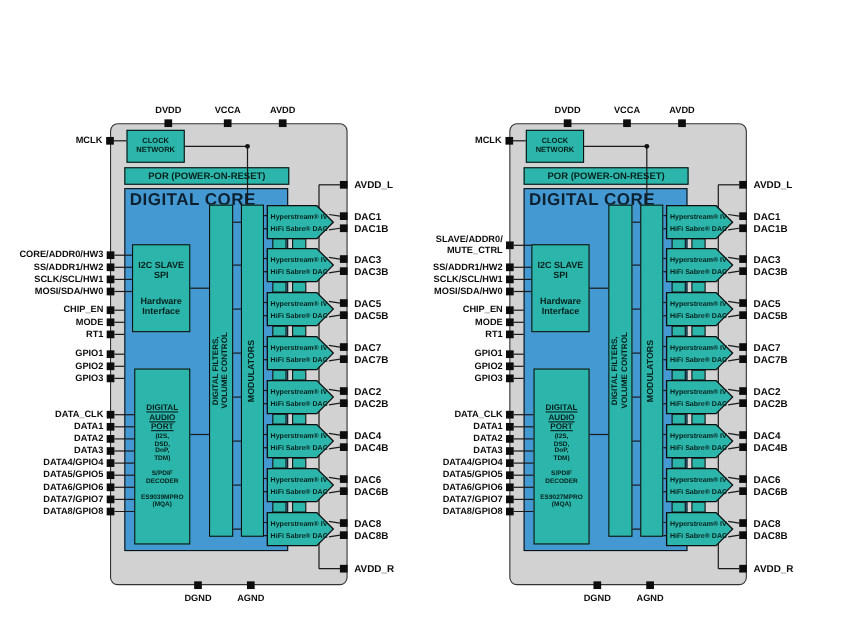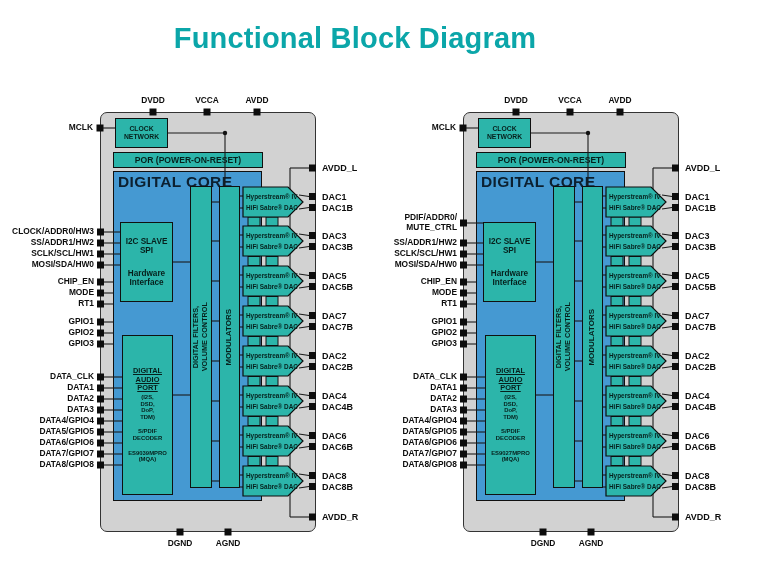--- a/index.html
+++ b/index.html
@@ -34,21 +34,20 @@
   .w{stroke:#1a1a1a;stroke-width:1.1;}
   .pin{fill:#0d0d0d;}
   .tab{fill:var(--teal,#2cb5aa);stroke:#101010;stroke-width:1;}
   .arrow{fill:var(--teal,#2cb5aa);stroke:#0d0d0d;stroke-width:1.2;}
   text.atext{font:700 6.4px "Liberation Sans",sans-serif;fill:#06201c;}
 </style>
 </head>
 <body>
 
 <div class="page">
-  <div class="title">Functional Block Diagram</div>
   <div class="diagram" id="diag0">
       <div class="box graybox" style="left: 100px; top: 17px; width: 216px; height: 420px;"></div>
       <div class="box core" style="left: 113px; top: 76px; width: 149px; height: 330px;"></div>
       <div class="corelabel" style="left: 118px; top: 78px;">DIGITAL CORE</div>
       <div class="box por" style="left: 113px; top: 57px; width: 150px; height: 16px;">POR (POWER-ON-RESET)</div>
       <div class="box clk" style="left: 115px; top: 23px; width: 53px; height: 30px;">CLOCK
 NETWORK</div>
       <div class="box" style="left: 190px; top: 91px; width: 22px; height: 302px;"><div class="vtext">DIGITAL FILTERS,
 VOLUME CONTROL</div></div>
       <div class="box" style="left: 219px; top: 91px; width: 21px; height: 302px;"><div class="vtext mtext">MODULATORS</div></div>
@@ -213,21 +212,21 @@
         <rect x="309" y="348" width="7" height="7" class="pin"></rect>
         <rect x="309" y="377" width="7" height="7" class="pin"></rect>
         <rect x="309" y="388" width="7" height="7" class="pin"></rect>
       </svg>
       <div class="lbl c" style="left: 131px; top: 1px; width: 44px;">DVDD</div>
       <div class="lbl c" style="left: 185px; top: 1px; width: 44px;">VCCA</div>
       <div class="lbl c" style="left: 235px; top: 1px; width: 44px;">AVDD</div>
       <div class="lbl r" style="left: 57px; top: 28px; width: 36px;">MCLK</div>
       <div class="lbl c" style="left: 158px; top: 444px; width: 44px;">DGND</div>
       <div class="lbl c" style="left: 206px; top: 444px; width: 44px;">AGND</div>
-      <div class="lbl r" style="left: 0px; width: 94px; top: 132px;">CLOCK/ADDR0/HW3</div>
+      <div class="lbl r" style="left: 0px; width: 94px; top: 132px;">CORE/ADDR0/HW3</div>
       <div class="lbl r" style="left: 0px; width: 94px; top: 143px;">SS/ADDR1/HW2</div>
       <div class="lbl r" style="left: 0px; width: 94px; top: 154px;">SCLK/SCL/HW1</div>
       <div class="lbl r" style="left: 0px; width: 94px; top: 165px;">MOSI/SDA/HW0</div>
       <div class="lbl r" style="left: 0px; width: 94px; top: 182px;">CHIP_EN</div>
       <div class="lbl r" style="left: 0px; width: 94px; top: 193px;">MODE</div>
       <div class="lbl r" style="left: 0px; width: 94px; top: 204px;">RT1</div>
       <div class="lbl r" style="left: 0px; width: 94px; top: 222px;">GPIO1</div>
       <div class="lbl r" style="left: 0px; width: 94px; top: 233px;">GPIO2</div>
       <div class="lbl r" style="left: 0px; width: 94px; top: 244px;">GPIO3</div>
       <div class="lbl r" style="left: 0px; width: 94px; top: 277px;">DATA_CLK</div>
@@ -429,21 +428,21 @@
         <rect x="309" y="348" width="7" height="7" class="pin"></rect>
         <rect x="309" y="377" width="7" height="7" class="pin"></rect>
         <rect x="309" y="388" width="7" height="7" class="pin"></rect>
       </svg>
       <div class="lbl c" style="left: 131px; top: 1px; width: 44px;">DVDD</div>
       <div class="lbl c" style="left: 185px; top: 1px; width: 44px;">VCCA</div>
       <div class="lbl c" style="left: 235px; top: 1px; width: 44px;">AVDD</div>
       <div class="lbl r" style="left: 57px; top: 28px; width: 36px;">MCLK</div>
       <div class="lbl c" style="left: 158px; top: 444px; width: 44px;">DGND</div>
       <div class="lbl c" style="left: 206px; top: 444px; width: 44px;">AGND</div>
-      <div class="lbl r" style="left: 0px; width: 94px; top: 118px;">PDIF/ADDR0/
+      <div class="lbl r" style="left: 0px; width: 94px; top: 118px;">SLAVE/ADDR0/
 MUTE_CTRL</div>
       <div class="lbl r" style="left: 0px; width: 94px; top: 143px;">SS/ADDR1/HW2</div>
       <div class="lbl r" style="left: 0px; width: 94px; top: 154px;">SCLK/SCL/HW1</div>
       <div class="lbl r" style="left: 0px; width: 94px; top: 165px;">MOSI/SDA/HW0</div>
       <div class="lbl r" style="left: 0px; width: 94px; top: 182px;">CHIP_EN</div>
       <div class="lbl r" style="left: 0px; width: 94px; top: 193px;">MODE</div>
       <div class="lbl r" style="left: 0px; width: 94px; top: 204px;">RT1</div>
       <div class="lbl r" style="left: 0px; width: 94px; top: 222px;">GPIO1</div>
       <div class="lbl r" style="left: 0px; width: 94px; top: 233px;">GPIO2</div>
       <div class="lbl r" style="left: 0px; width: 94px; top: 244px;">GPIO3</div>

